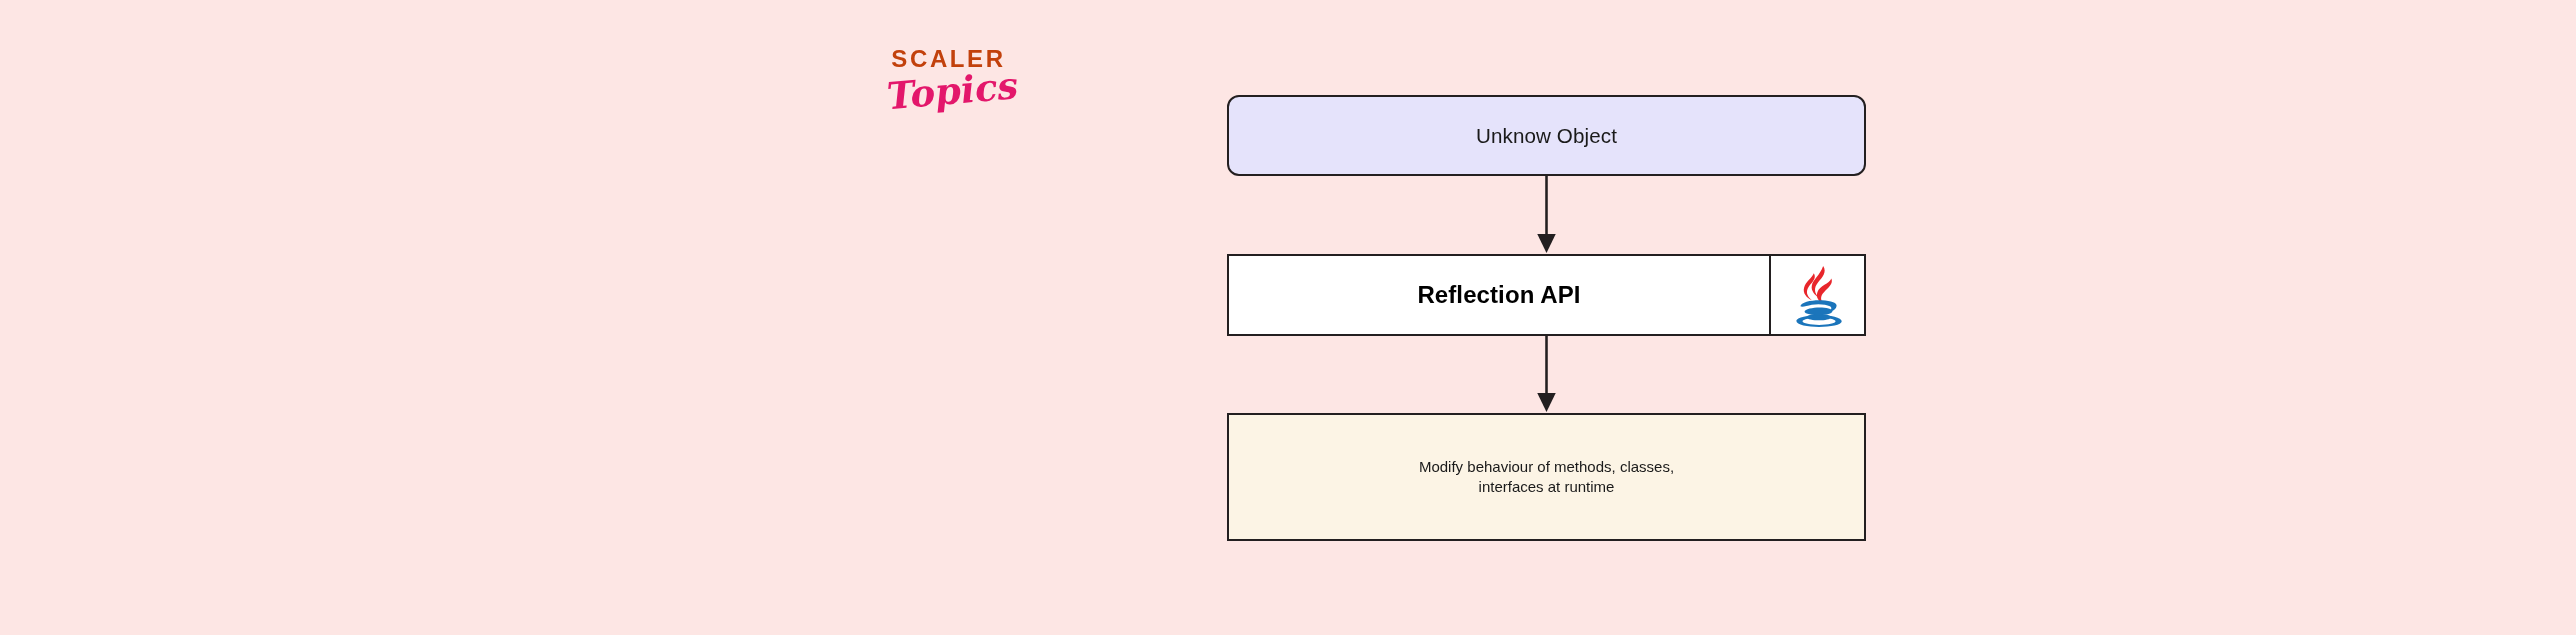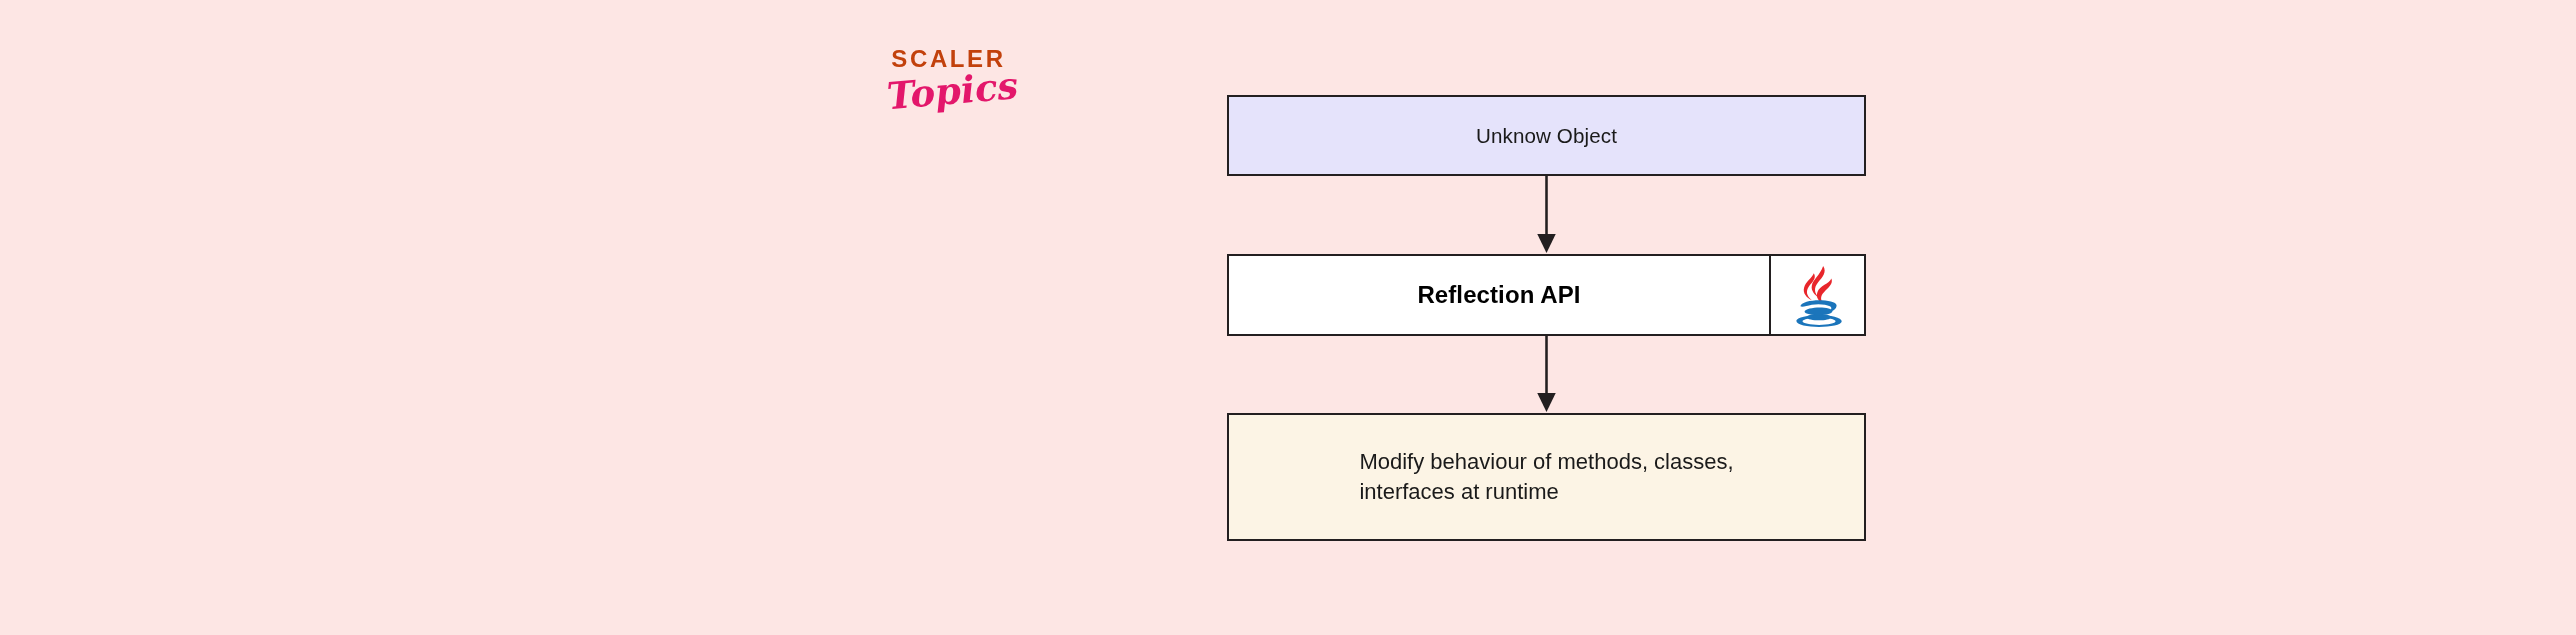--- a/index.html
+++ b/index.html
@@ -63,20 +63,21 @@
     align-items: center;
     justify-content: center;
     width: 639px;
     position: relative;
   }
 
   
   #box-unknown-object {
     height: 81px;
     background: #E5E3FB;
+    border-radius: 12px;
   }
   #box-unknown-object .box-label {
     font-size: 20.6px;
     font-weight: 400;
     color: #1A1A1A;
     letter-spacing: 0.1px;
   }
 
   
   #box-reflection-api {
@@ -110,25 +111,25 @@
   #java-logo-cell svg {
     display: block;
   }
 
   
   #box-description {
     height: 128px;
     background: #FCF4E5;
   }
   #box-description .box-label {
-    font-size: 22px;
+    font-size: 15px;
     font-weight: 400;
     color: #1A1A1A;
     line-height: 1.35;
-    text-align: left;
+    text-align: center;
     white-space: pre-line;
   }
 
   
   .flow-arrow {
     width: 639px;
     display: flex;
     justify-content: center;
   }
   #arrow-object-to-api { height: 78px; }

